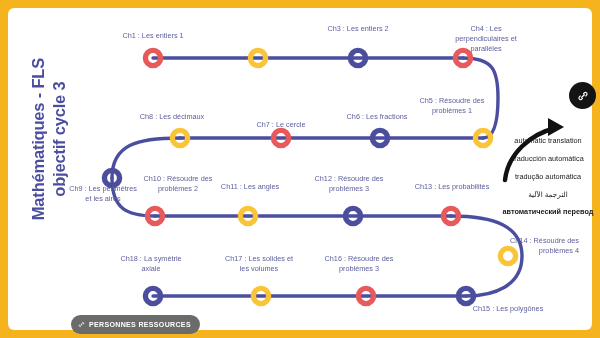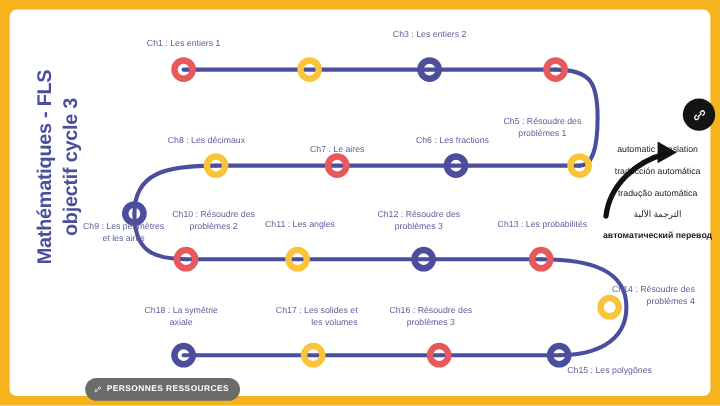--- a/index.html
+++ b/index.html
@@ -42,20 +42,21 @@
     width:78px;
   }
   .trans {
     position:absolute;
     color:#1b1b1b;
     font-size:7.3px;
     line-height:1.35;
     text-align:center;
     width:104px;
     left:488px;
+    margin-top:16px;
   }
   .trans.rtl { direction:rtl; }
   #badge {
     position:absolute;
     left:561px; top:74px;
     width:27px; height:27px;
     border-radius:50%;
     background:#141414;
     display:flex; align-items:center; justify-content:center;
   }
@@ -119,33 +120,34 @@
       <circle cx="358" cy="288" r="7.6" fill="none" stroke="#E8595C" stroke-width="5.4"></circle>
       <circle cx="253" cy="288" r="7.6" fill="none" stroke="#F9C438" stroke-width="5.4"></circle>
       <circle cx="145" cy="288" r="7.6" fill="none" stroke="#4A4E9C" stroke-width="5.4"></circle>
     </g>
     <path d="M497 172 C 500 146 522 126 548 120" fill="none" stroke="#111111" stroke-width="4.4" stroke-linecap="round"></path>
     <path d="M540 110 L556 119 L540 128 Z" fill="#111111"></path>
   </svg>
 
   <div class="node-label" style="left:106px; top:23px;">Ch1 : Les entiers 1</div>
   <div class="node-label" style="left:311px; top:16px;">Ch3 : Les entiers 2</div>
+  <div class="node-label" style="left:435px; top:16px; width:86px;">Ch4 : Les perpendiculaires et parallèles</div>
   <div class="node-label" style="left:405px; top:88px;">Ch5 : Résoudre des problèmes 1</div>
   <div class="node-label" style="left:330px; top:104px;">Ch6 : Les fractions</div>
-  <div class="node-label" style="left:234px; top:112px;">Ch7 : Le aires</div>
+  <div class="node-label" style="left:234px; top:112px;">Ch7 : Le cercle</div>
   <div class="node-label" style="left:129px; top:104px; width:70px;">Ch8 : Les décimaux</div>
   <div class="node-label" style="left:59px;  top:176px; width:72px;">Ch9 : Les périmètres et les aires</div>
   <div class="node-label" style="left:131px; top:166px;">Ch10 : Résoudre des problèmes 2</div>
   <div class="node-label" style="left:203px; top:174px;">Ch11 : Les angles</div>
   <div class="node-label" style="left:302px; top:166px;">Ch12 : Résoudre des problèmes 3</div>
   <div class="node-label" style="left:405px; top:174px;">Ch13 : Les probabilités</div>
   <div class="node-label" style="left:493px; top:228px;text-align:right;">Ch14 : Résoudre des problèmes 4</div>
   <div class="node-label" style="left:461px; top:296px;">Ch15 : Les polygônes</div>
   <div class="node-label" style="left:312px; top:246px;">Ch16 : Résoudre des problèmes 3</div>
-  <div class="node-label" style="left:212px; top:246px;text-align:right;">Ch17 : Les solides et les volumes</div>
+  <div class="node-label" style="left:212px; top:246px;">Ch17 : Les solides et les volumes</div>
   <div class="node-label" style="left:104px; top:246px;">Ch18 : La symétrie axiale</div>
 
   <div id="badge">
     <svg viewBox="0 0 24 24">
       <path d="M9.5 14.5 L14.5 9.5" stroke="#ffffff" stroke-width="2.4" fill="none" stroke-linecap="round"></path>
       <path d="M13 7.5 L15 5.5 a3.2 3.2 0 0 1 4.5 4.5 l-2 2" stroke="#ffffff" stroke-width="2.2" fill="none" stroke-linecap="round"></path>
       <path d="M11 16.5 L9 18.5 a3.2 3.2 0 0 1 -4.5 -4.5 l2 -2" stroke="#ffffff" stroke-width="2.2" fill="none" stroke-linecap="round"></path>
     </svg>
   </div>
 

